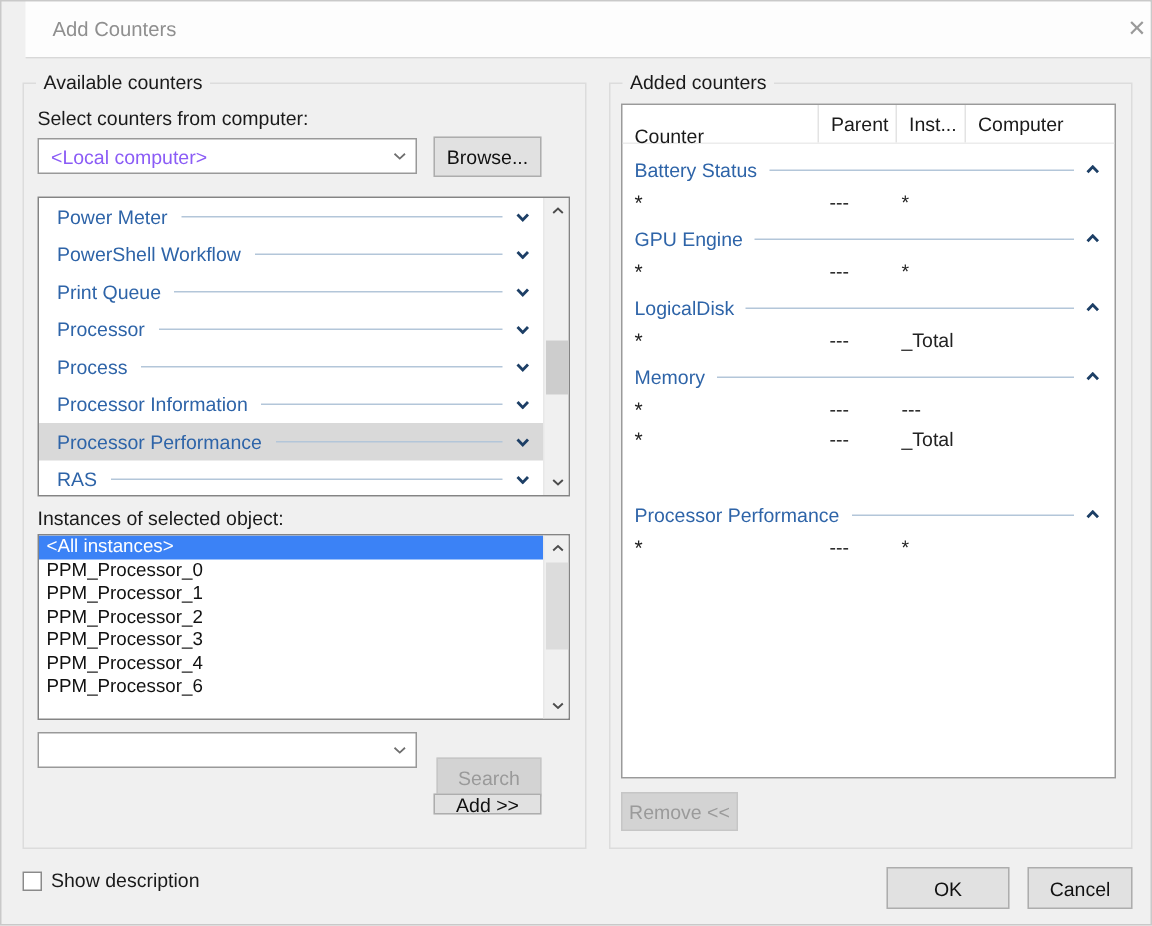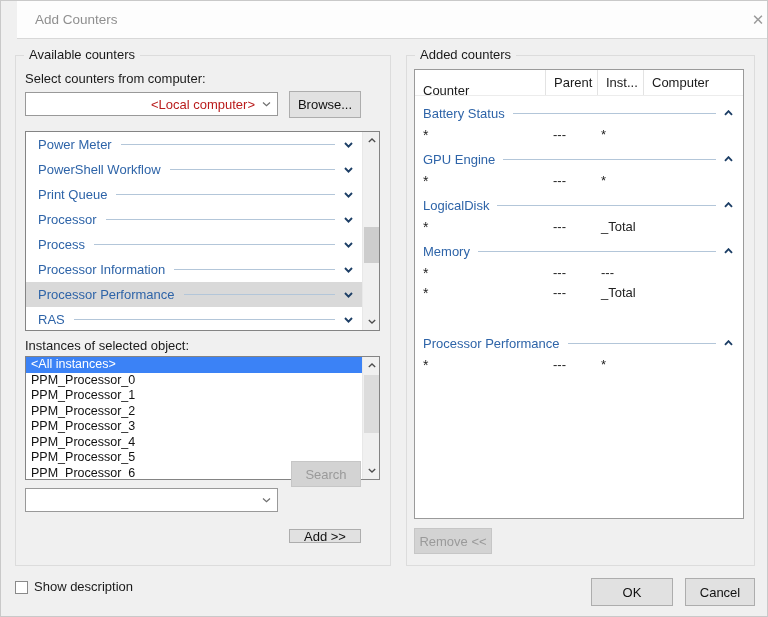--- a/index.html
+++ b/index.html
@@ -19,22 +19,22 @@
   
   .groupbox { position:absolute; border:1px solid #dcdcdc; }
   .gb-label { position:absolute; top:-9px; left:8px; background:#f0f0f0;
     padding:0 5px; font-size:13px; color:#1a1a1a; white-space:nowrap; }
   #gb-available { left:14px; top:54px; width:376px; height:511px; }
   #gb-added { left:405px; top:54px; width:349px; height:511px; }
   .field-label { position:absolute; font-size:13px; color:#1a1a1a; }
   
   .combo { position:absolute; background:#fff; border:1px solid #999;
     height:24px; font-size:13px; display:flex; align-items:center; }
-  .combo .combo-value { flex:1; padding-left:8px; color:#b91c1c;
-    white-space:nowrap; overflow:hidden;text-align:right; }
+  .combo .combo-value { flex:1; padding-left:8px; color:#8b5cf6;
+    white-space:nowrap; overflow:hidden; }
   .combo .combo-arrow { width:22px; text-align:center; color:#666; }
   
   .btn { position:absolute; background:#e1e1e1; border:1px solid #adadad;
     font-size:13px; color:#111; text-align:center;
     font-family:"Liberation Sans",sans-serif; display:flex;
     align-items:center; justify-content:center; cursor:default; }
   .btn.disabled { background:#d3d3d3; border-color:#c6c6c6; color:#9a9a9a; }
   
   .listbox { position:absolute; background:#fff; border:1px solid #848484; overflow:hidden; }
   .list-inner { position:absolute; left:0; top:0; right:17px; bottom:0; overflow:hidden; }
@@ -225,23 +225,20 @@
       </div>
 
       <div class="instance-row">
         <span>PPM_Processor_3</span>
       </div>
 
       <div class="instance-row">
         <span>PPM_Processor_4</span>
       </div>
 
-      <div class="instance-row">
-        <span>PPM_Processor_5</span>
-      </div>
 
       <div class="instance-row">
         <span>PPM_Processor_6</span>
       </div>
     </div>
   <div class="scrollbar">
     <div class="sb-btn sb-up">
       <svg width="8" height="5" viewBox="0 0 8 5">
           <path d="M0.8 4 L4 1 L7.2 4" stroke="#4d4d4d" stroke-width="1.3" fill="none"></path>
         </svg>
@@ -256,21 +253,21 @@
 </div>
 
 <div class="combo" style="left:24px; top:487px; width:253px;">
   <span class="combo-value"></span>
   <span class="combo-arrow">
     <svg width="9" height="6" viewBox="0 0 9 6" style="margin:0 auto;">
         <path d="M1 1.5 L4.5 4.7 L8 1.5" stroke="#6f6f6f" stroke-width="1.2" fill="none"></path>
       </svg>
   </span>
 </div>
-<button class="btn disabled" style="left:290px; top:460px; width:70px; height:26px;text-align:right;">Search</button>
+<button class="btn disabled" style="left:290px; top:504px; width:70px; height:26px;text-align:right;">Search</button>
 
 <button class="btn" style="left:288px; top:528px; width:72px; height:14px;">Add &gt;&gt;</button>
 
 <div class="groupbox" id="gb-added">
   <span class="gb-label">Added counters</span>
 </div>
 
 <div class="table">
   <div class="thead">
     <div class="th th-counter">Counter</div>

